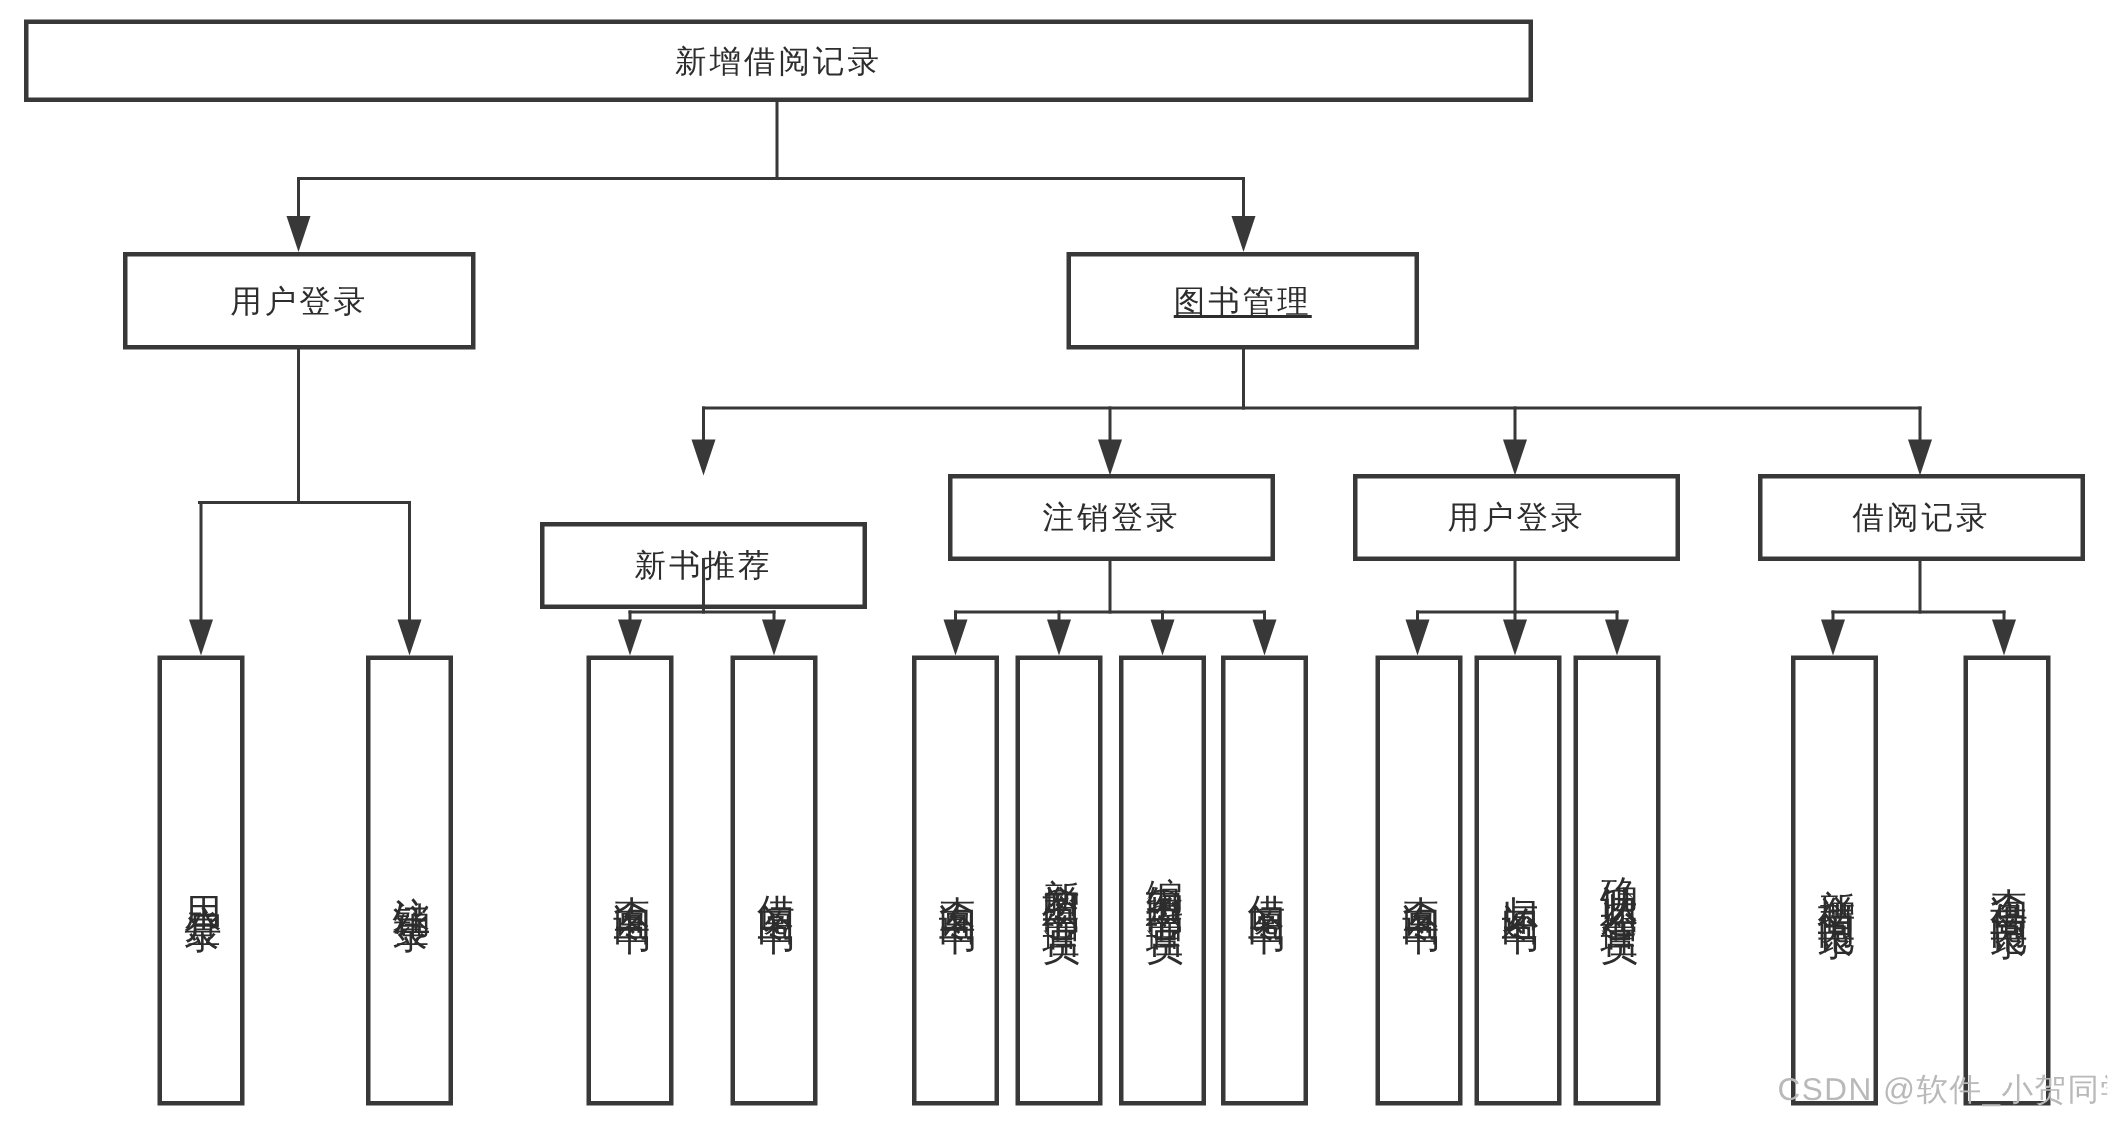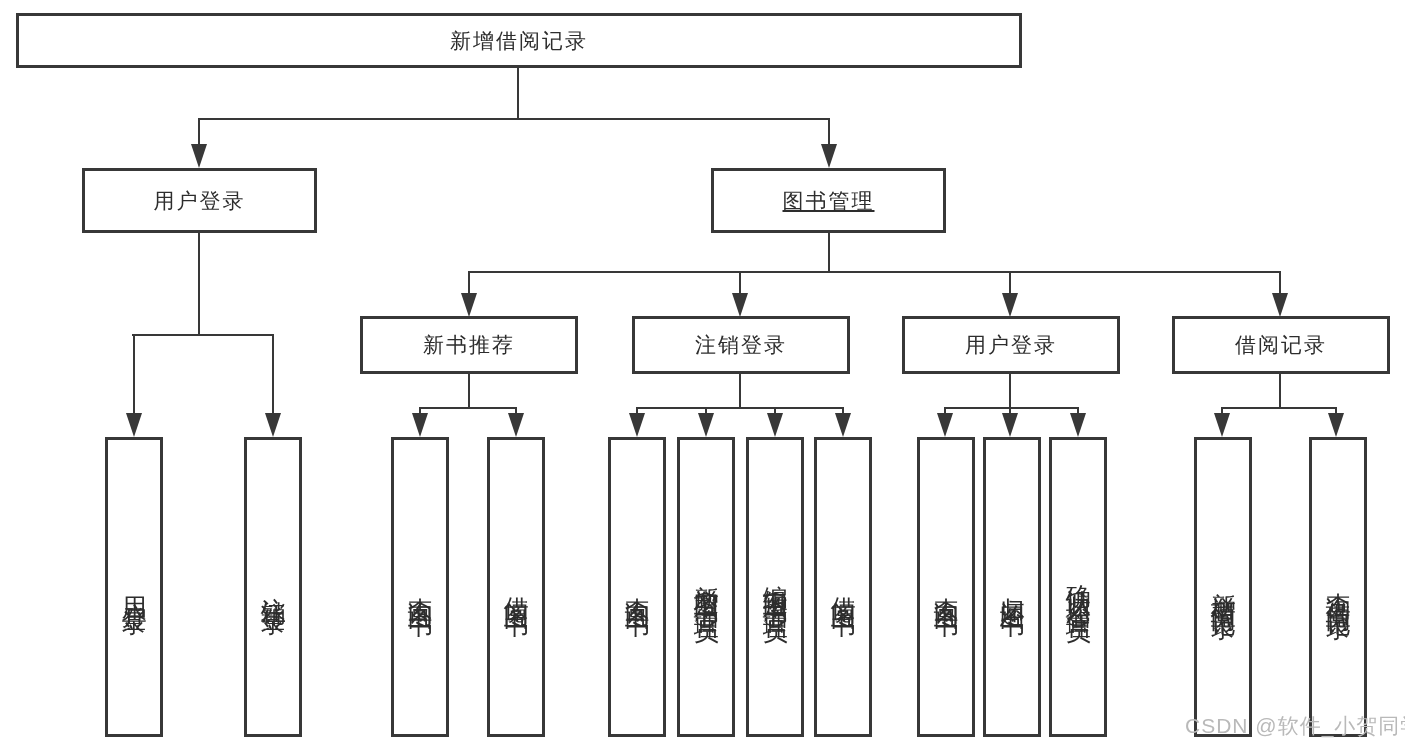--- a/index.html
+++ b/index.html
@@ -17,21 +17,21 @@
   .box{
     position:absolute;background:#fff;border:3px solid var(--line);
     display:flex;align-items:center;justify-content:center;
     font-size:21px;letter-spacing:2px;white-space:nowrap;box-sizing:border-box;
   }
   .root{left:16px;top:13px;width:1006px;height:55px;}
   .l1{width:235px;height:65px;top:168px;}
   .b-user{left:82px;}
   .b-mgmt{left:711px;text-decoration:underline;}
   .l2{width:218px;height:58px;top:316px;}
-  .b-new{left:360px;}
+  .b-new{left:360px;margin-top:32px;}
   .b-borrow{left:632px;}
   .b-current{left:902px;}
   .b-record{left:1172px;}
   .vbox{
     position:absolute;top:437px;width:58px;height:300px;background:#fff;
     border:3px solid var(--line);box-sizing:border-box;
     writing-mode:vertical-lr;text-orientation:mixed;
     display:flex;align-items:center;justify-content:center;
     font-size:25px;letter-spacing:5px;line-height:1.1;
   }

